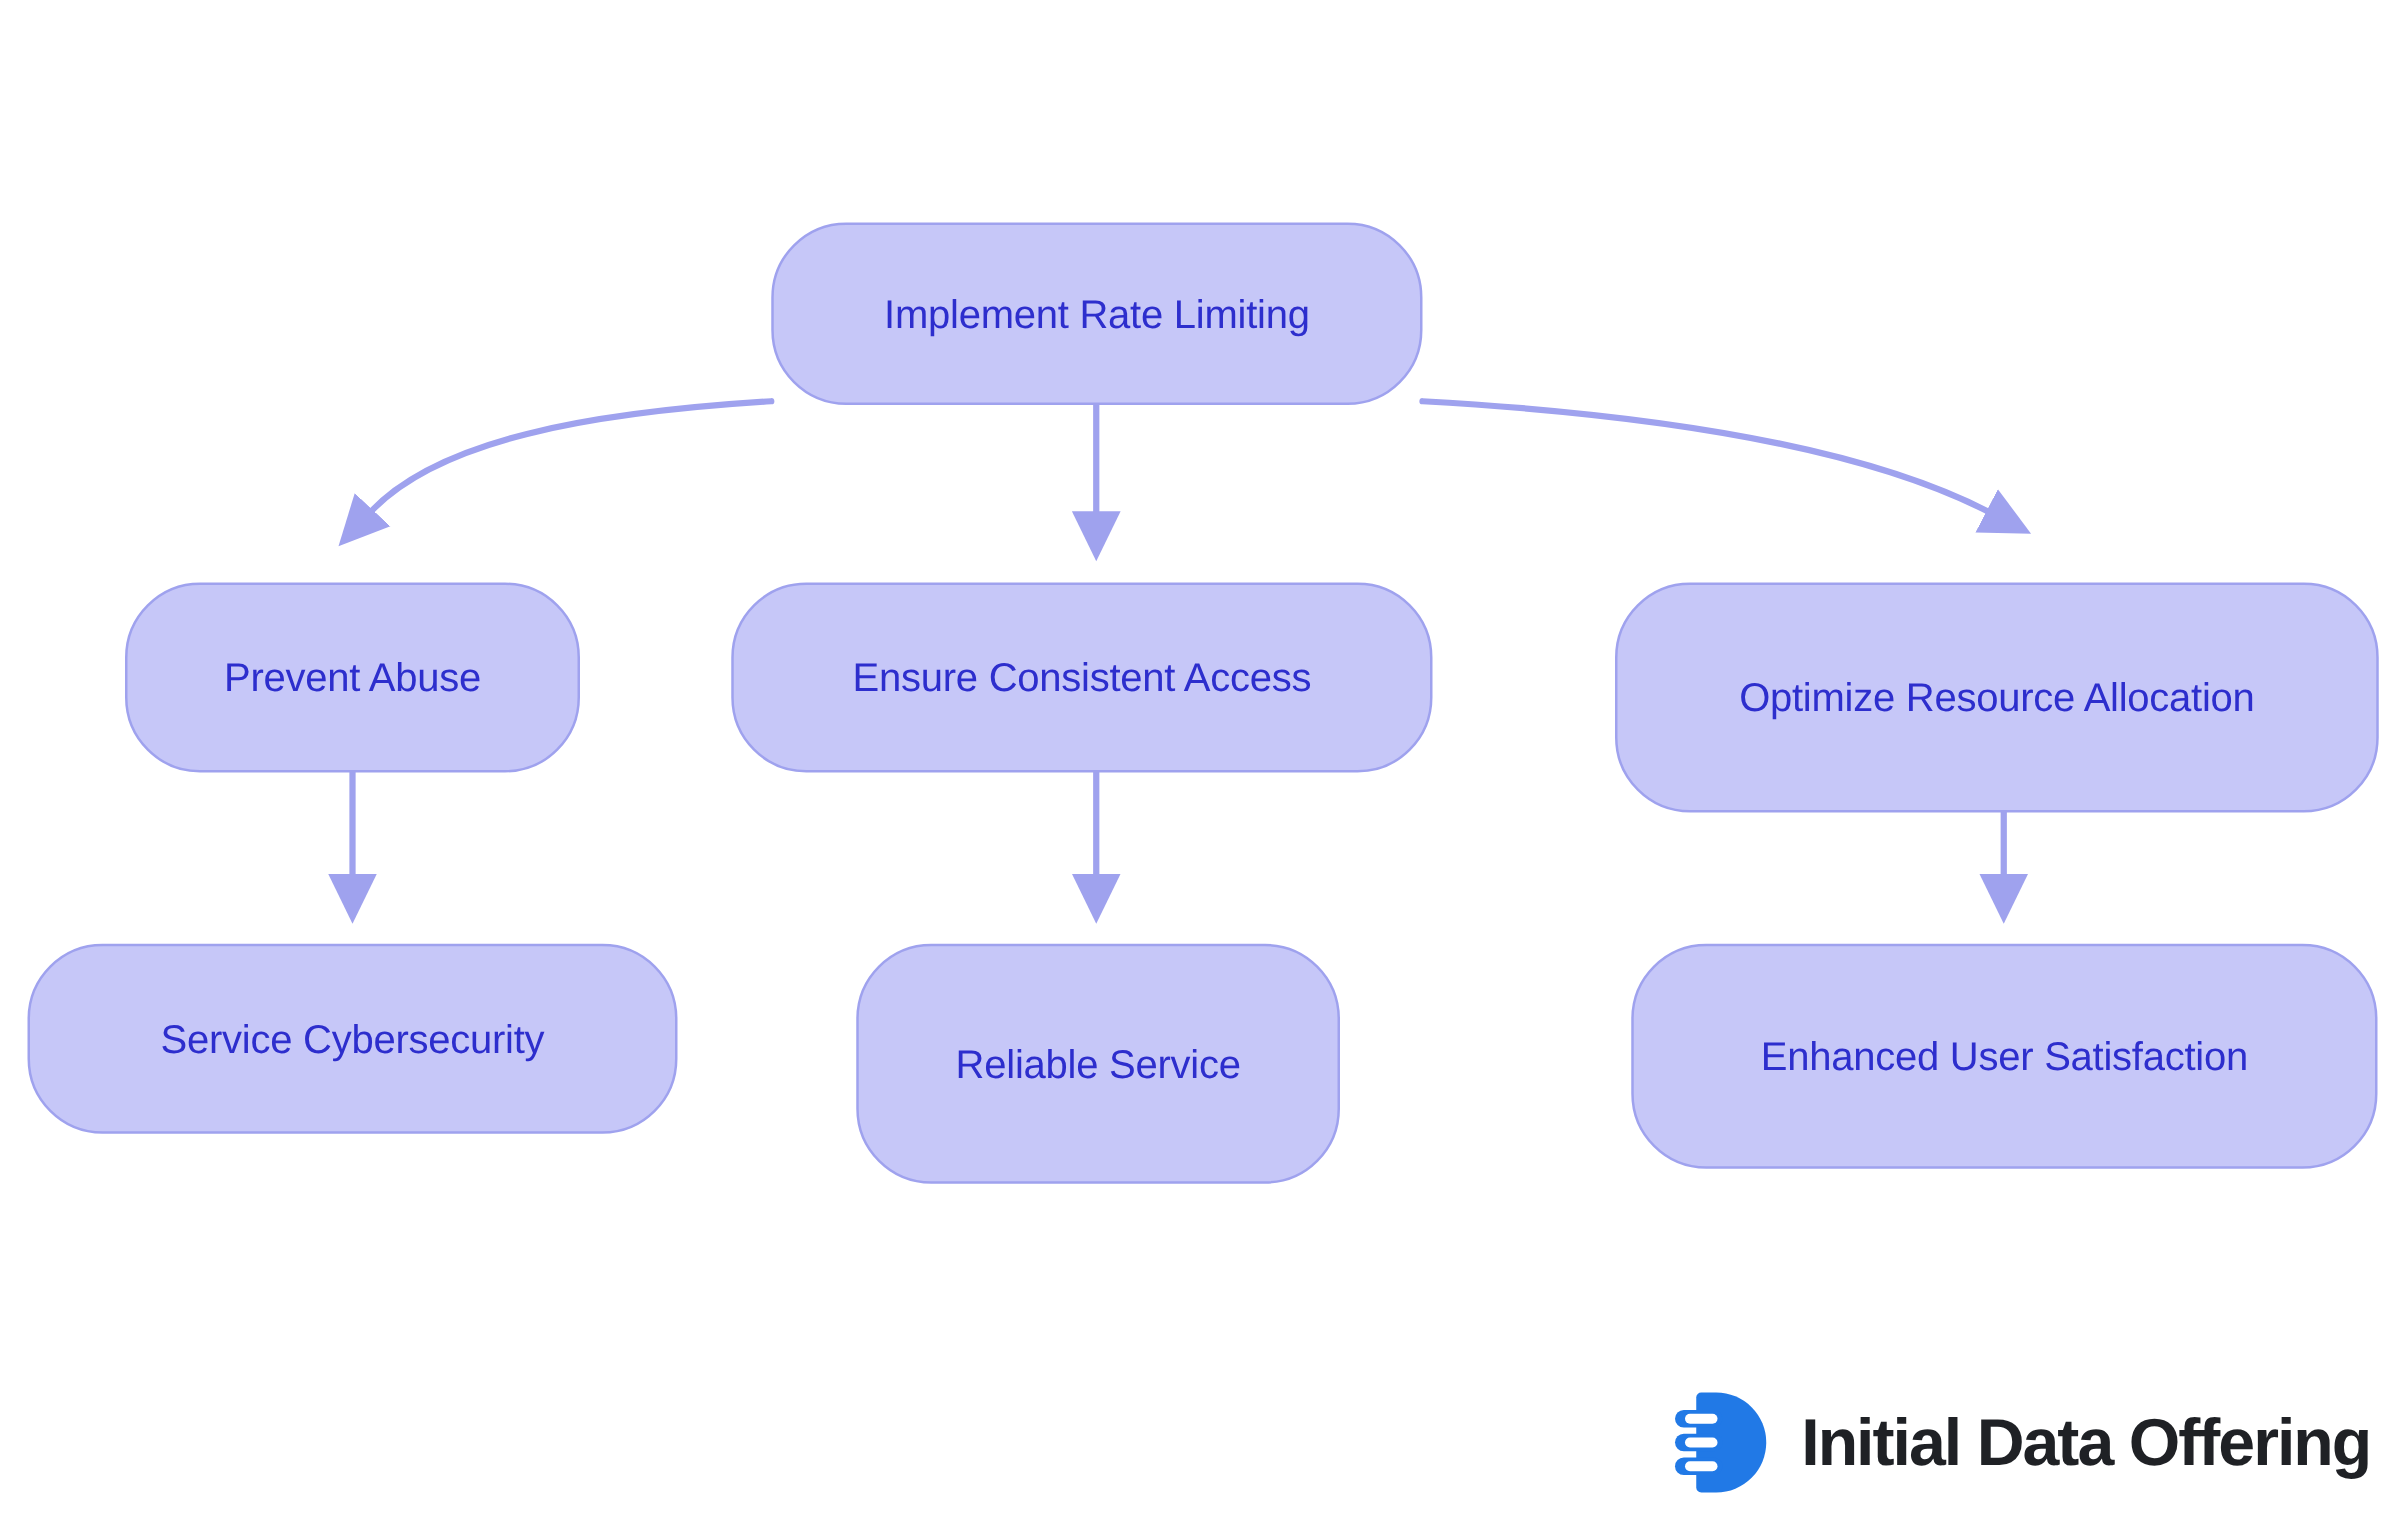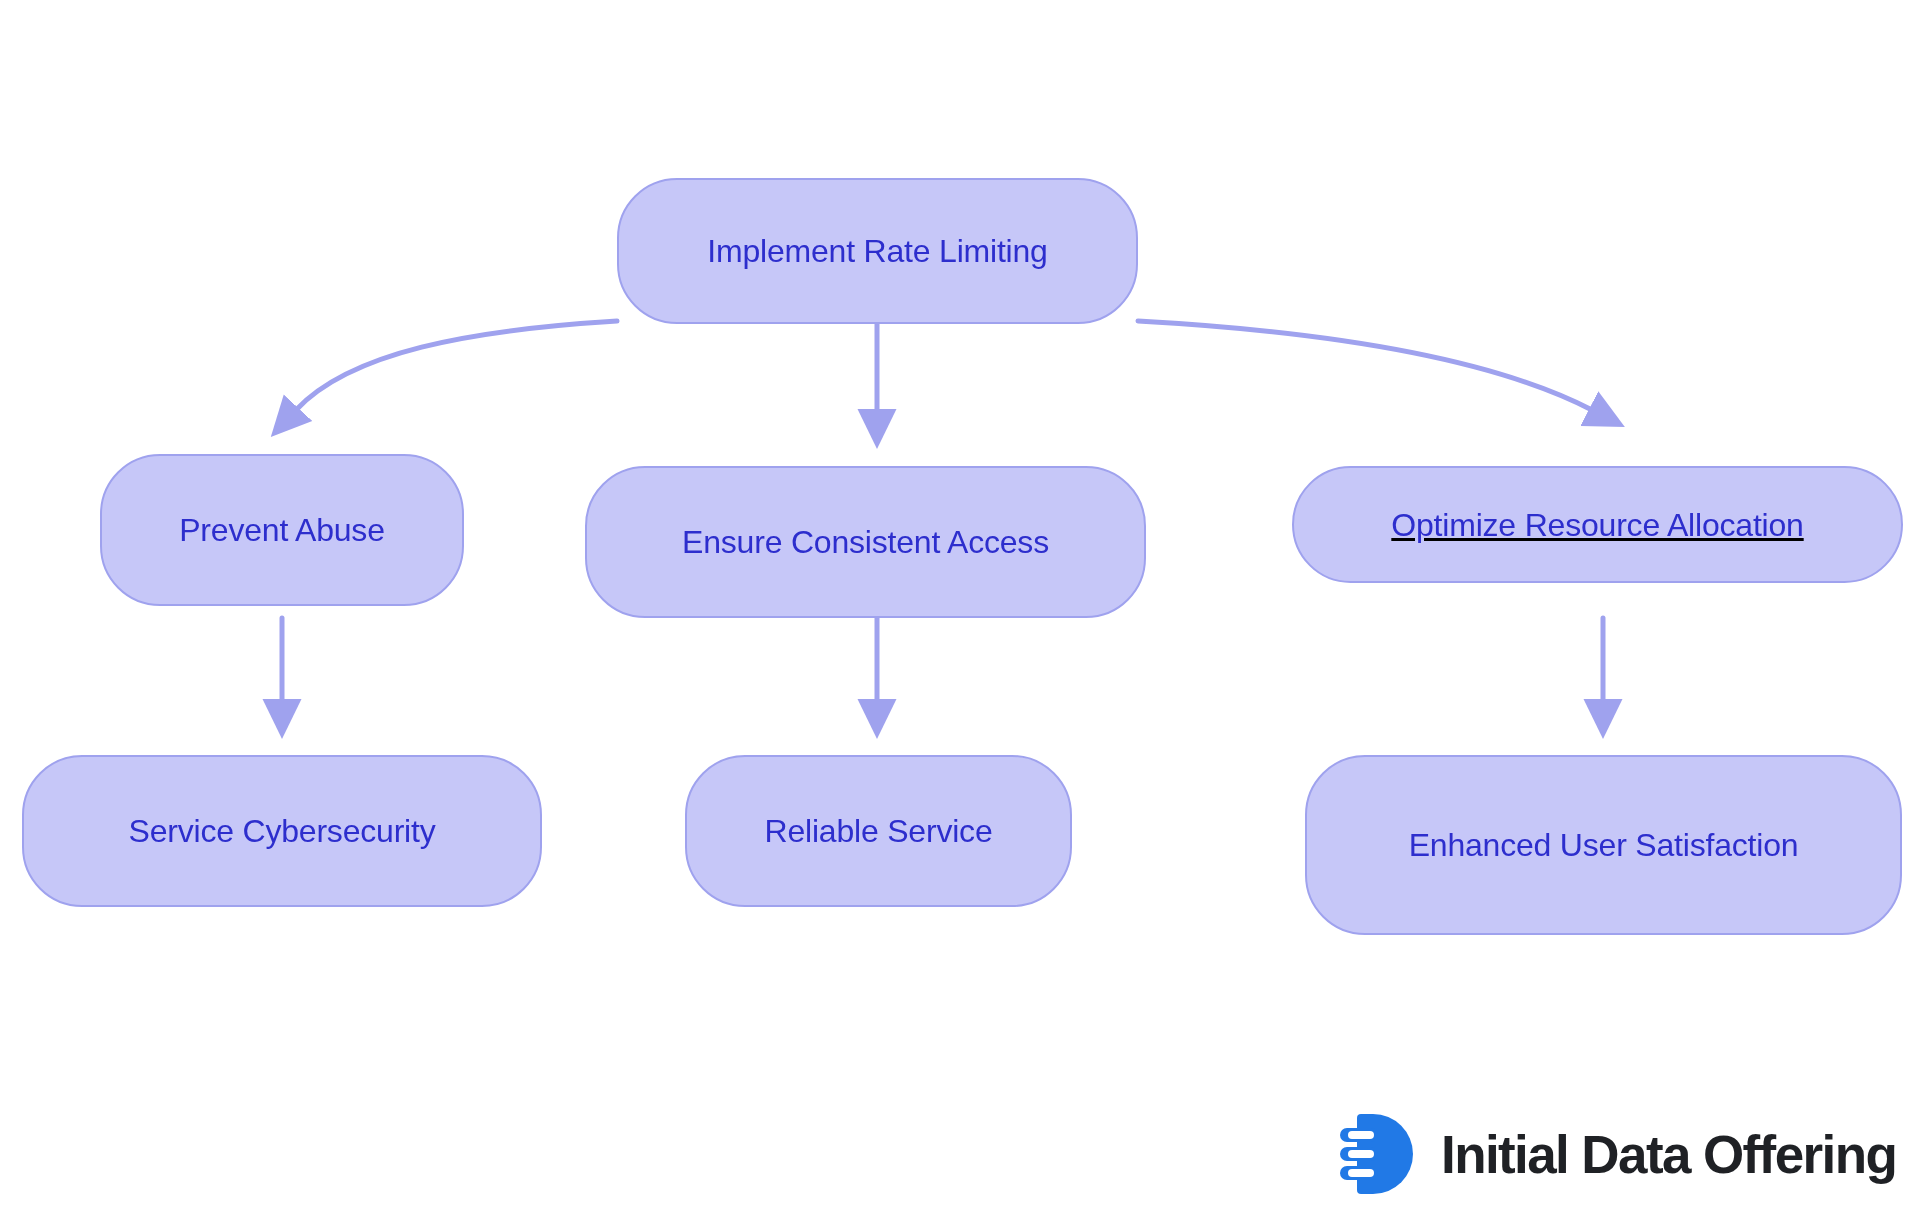--- a/index.html
+++ b/index.html
@@ -41,26 +41,26 @@
     font-size: 32px;
     font-weight: 400;
     letter-spacing: -0.2px;
     white-space: nowrap;
     line-height: 1;
   }
 
   
   .n-root   { left: 617px;  top: 178px; width: 521px; height: 146px; }
   
-  .n-abuse  { left: 100px;  top: 454px; width: 364px; height: 152px; }
+  .n-abuse  { left: 100px;  top: 466px; width: 364px; height: 152px; }
   .n-access { left: 585px;  top: 466px; width: 561px; height: 152px; }
-  .n-alloc  { left: 1292px; top: 466px; width: 611px; height: 117px; text-decoration: underline; }
+  .n-alloc  { left: 1292px; top: 466px; width: 611px; height: 184px; }
   
   .n-cyber  { left: 22px;   top: 755px; width: 520px; height: 152px; }
-  .n-rel    { left: 685px;  top: 755px; width: 387px; height: 152px; text-align: right; }
+  .n-rel    { left: 685px;  top: 755px; width: 387px; height: 192px; text-align: right; }
   .n-sat    { left: 1305px; top: 755px; width: 597px; height: 180px; }
 
   
   .brand {
     position: absolute;
     left: 1339px;
     top: 1110px;
     display: flex;
     align-items: center;
     gap: 22px;

